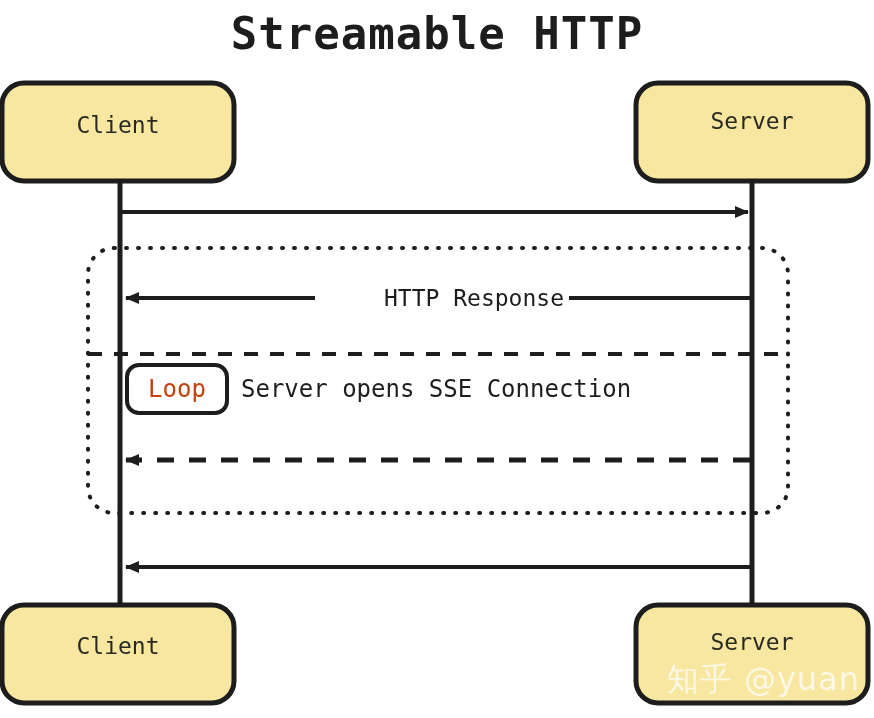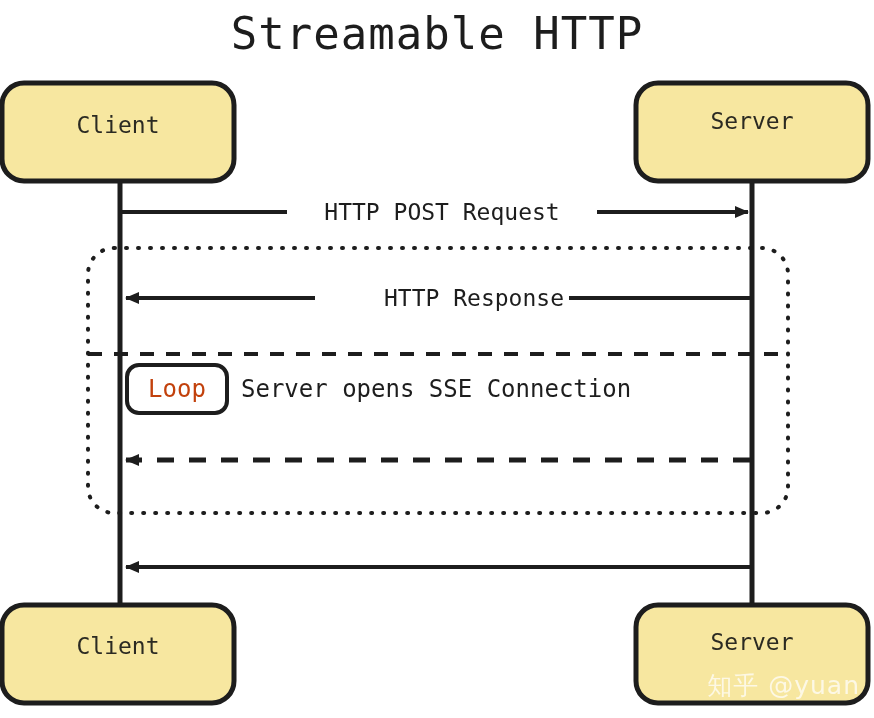--- a/index.html
+++ b/index.html
@@ -28,21 +28,21 @@
     height: 718px;
   }
   .diagram-title {
     position: absolute;
     left: 0;
     top: 8px;
     width: 874px;
     text-align: center;
     font-family: "DejaVu Sans Mono", "Liberation Mono", monospace;
     font-size: 44px;
-    font-weight: 400;
+    font-weight: 700;
     letter-spacing: 1px;
     color: #1d1d1d;
     white-space: pre;
   }
   .participant-label {
     position: absolute;
     font-family: "DejaVu Sans Mono", "Liberation Mono", monospace;
     font-size: 23px;
     color: #2b2a22;
     text-align: center;
@@ -75,21 +75,21 @@
     font-size: 24px;
     color: #1d1d1d;
     white-space: pre;
     line-height: 1;
   }
   .watermark {
     position: absolute;
     right: 14px;
     bottom: 16px;
     font-family: "DejaVu Sans", "Liberation Sans", sans-serif;
-    font-size: 25px;
+    font-size: 32px;
     color: rgba(255,255,255,0.72);
     letter-spacing: 1px;
     white-space: pre;
     pointer-events: none;
   }
 </style>
 </head>
 <body>
 
 <div id="diagram-root">
@@ -136,21 +136,20 @@
   </svg>
 
   <div class="participant-label" style="left:2px; top:114px; width:232px;">Client</div>
 
   <div class="participant-label" style="left:636px; top:110px; width:232px;">Server</div>
 
   <div class="participant-label" style="left:2px; top:635px; width:232px;">Client</div>
 
   <div class="participant-label" style="left:636px; top:631px; width:232px;">Server</div>
 
-  <div class="msg-label" style="left:287px; top:201px; width:300px;">HTTP POST Request</div>
 
   <div class="msg-label" style="left:315px; top:287px; width:244px;text-align:right;">HTTP Response</div>
 
 
 
   <div class="loop-tag-label" style="left:127px; top:377px; width:100px;">Loop</div>
 
   <div class="loop-cond-label" style="left:241px; top:377px;">Server opens SSE Connection</div>
 
   <div class="watermark">知乎 @yuan</div>

